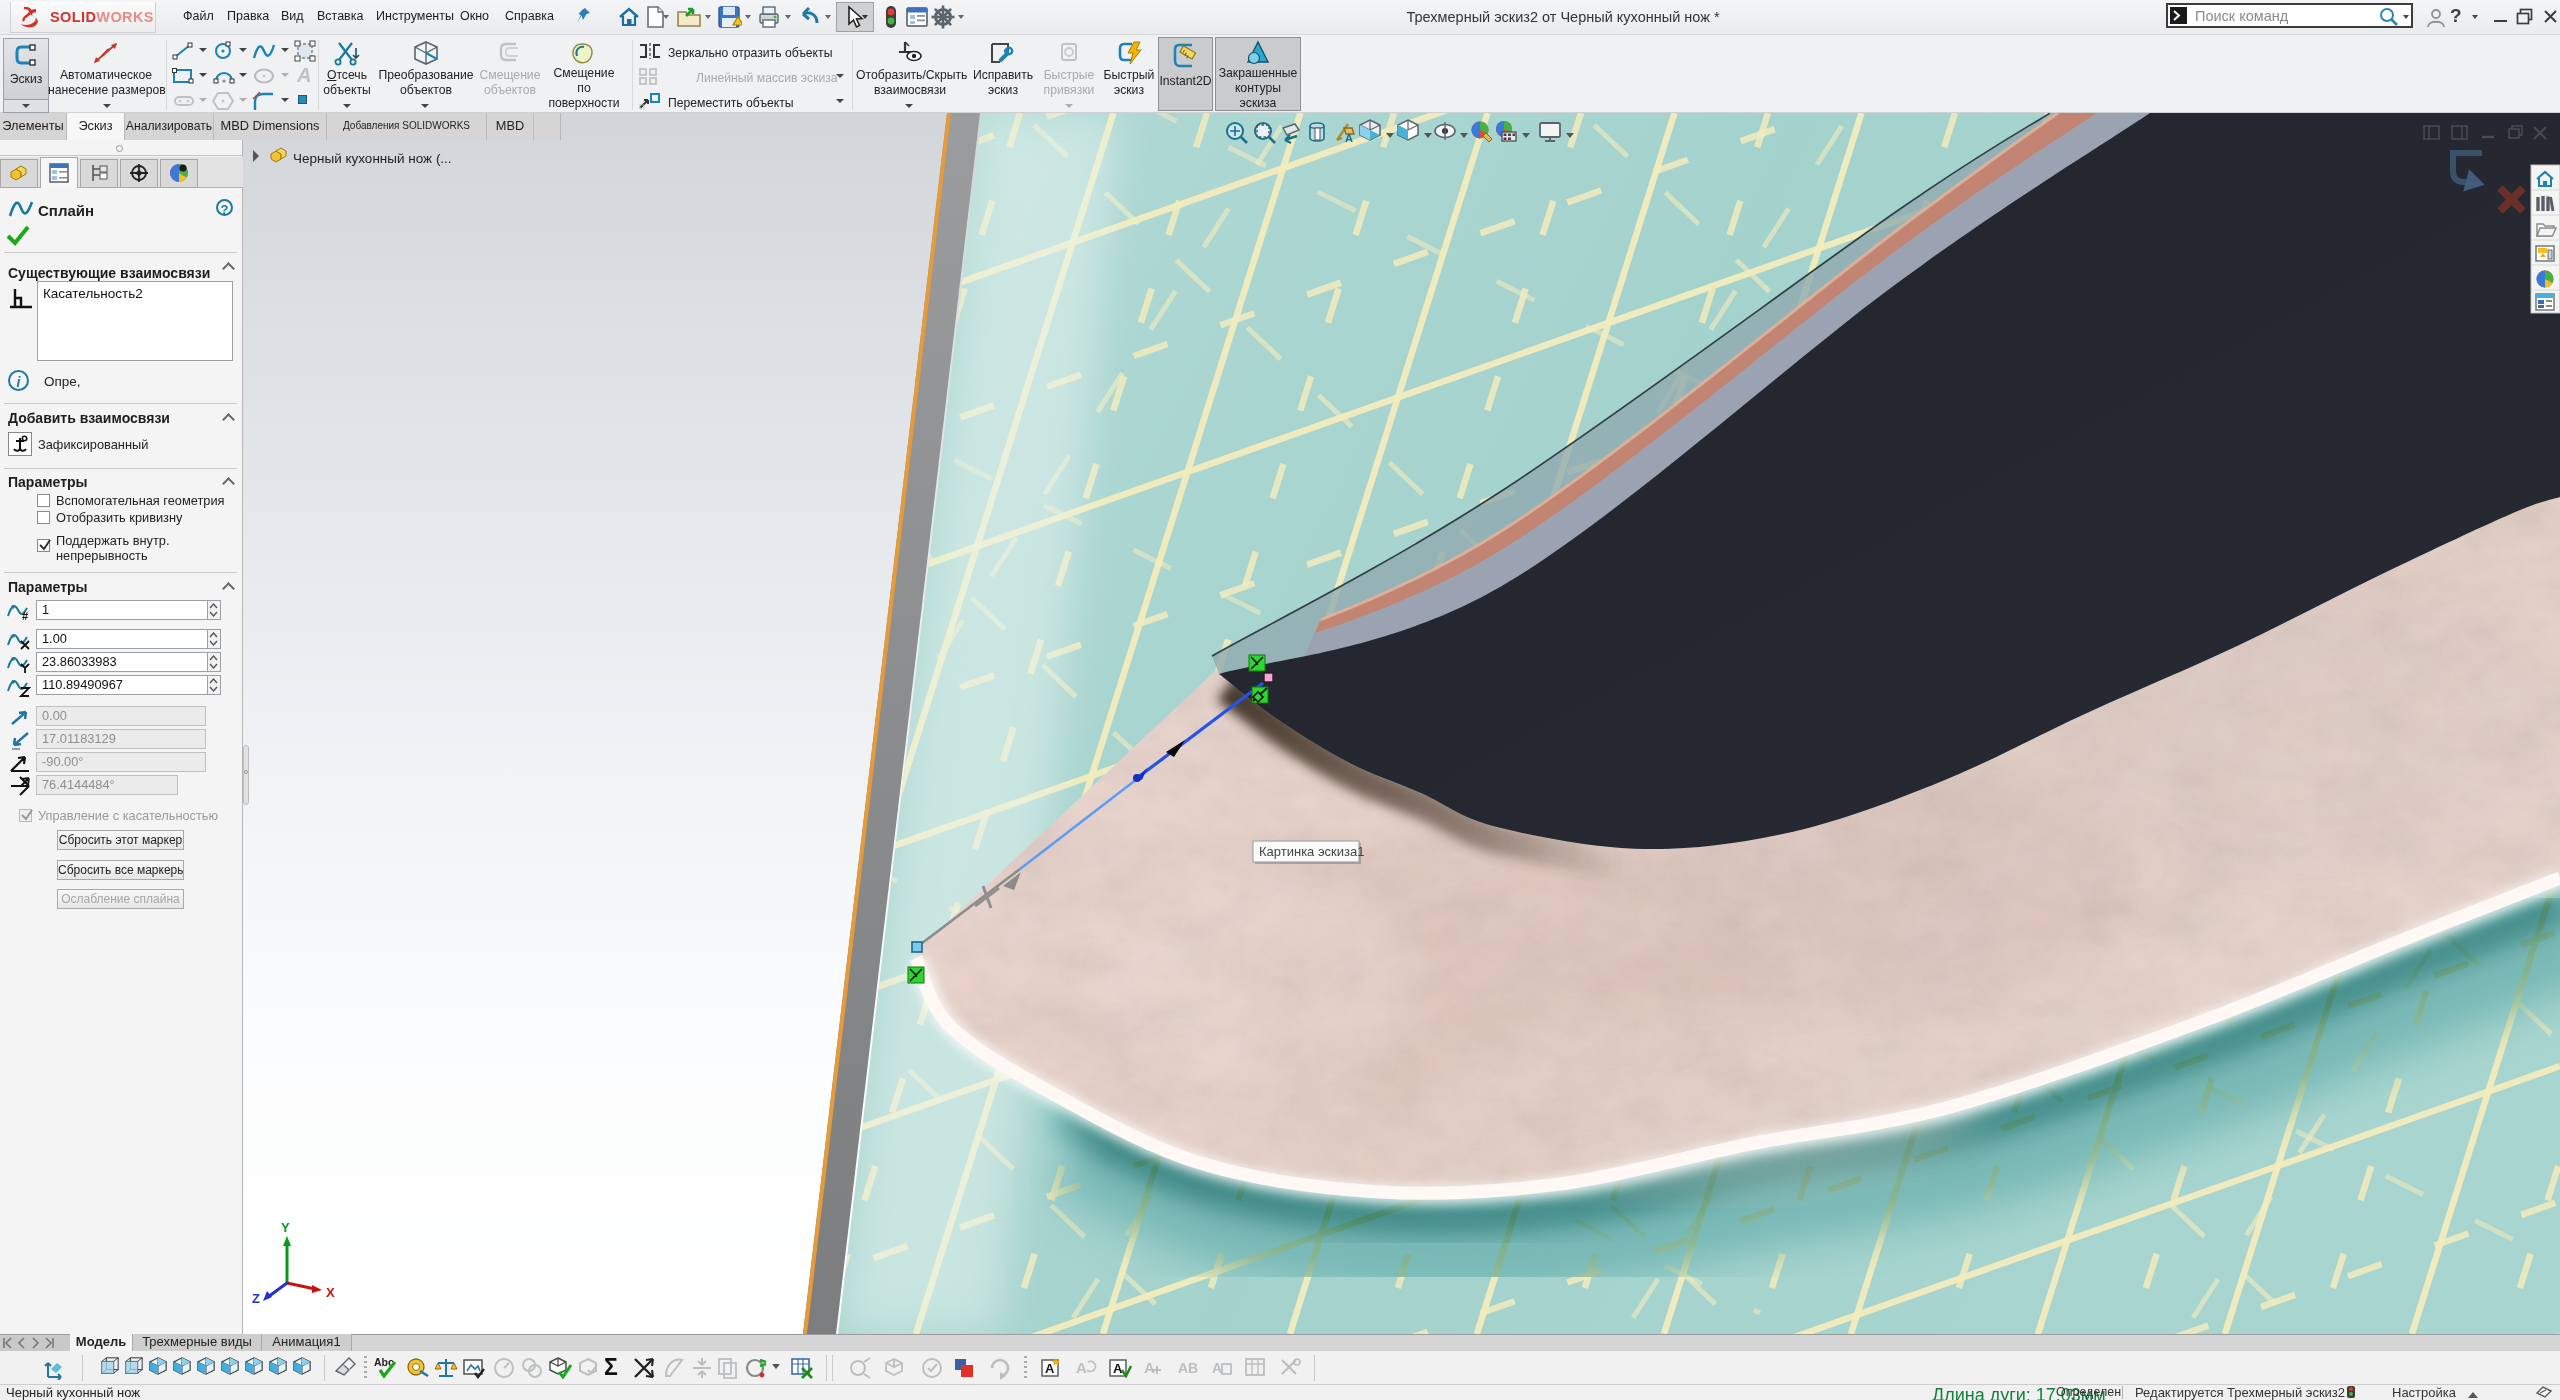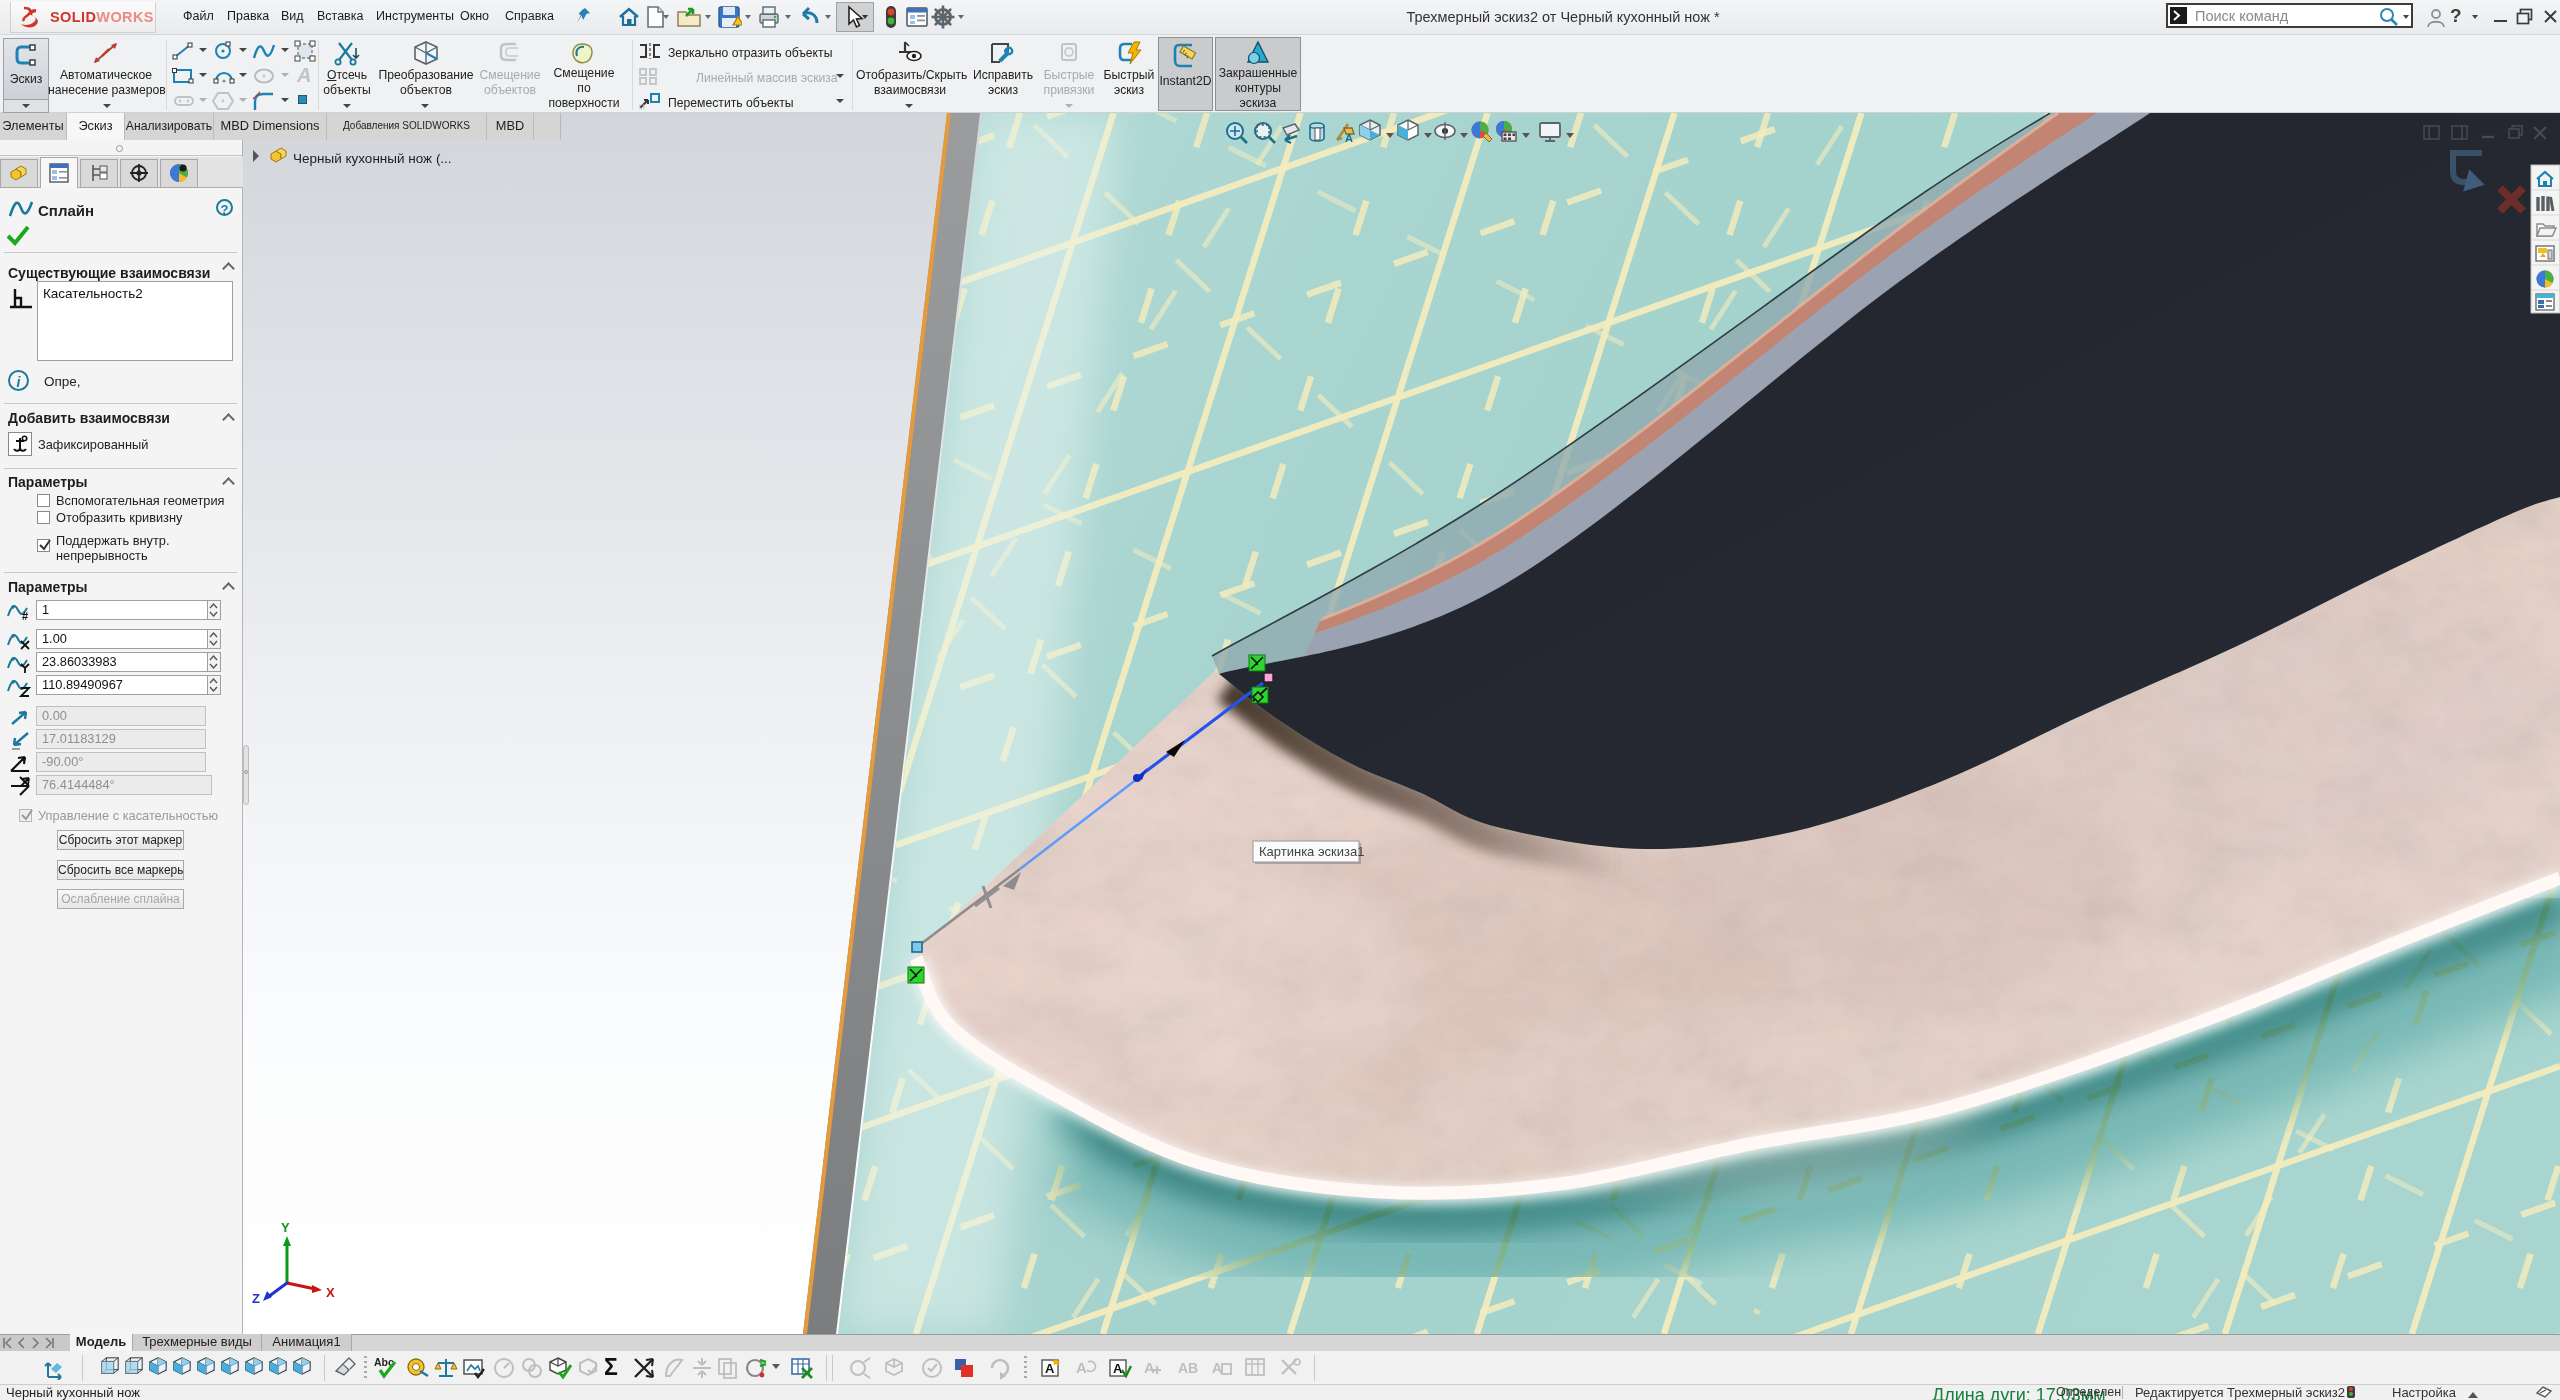--- a/index.html
+++ b/index.html
@@ -867,21 +867,21 @@
     </svg>
 <div class="inp dis" style="left:36px;top:729px;width:170px">17.01183129</div>
 <svg class="abs" style="left:8px;top:752px" width="24" height="22" viewBox="0 0 24 22">
       <path d="M3 19 L21 19 M3 19 L17 5 M17 5 L10 6 M17 5 L16 12" stroke="#111" stroke-width="2.2" fill="none"></path>
     </svg>
 <div class="inp dis" style="left:36px;top:752px;width:170px">-90.00°</div>
 <svg class="abs" style="left:8px;top:775px" width="24" height="22" viewBox="0 0 24 22">
       <path d="M3 11 L21 11 M12 2 L21 11 M12 20 L21 11" stroke="#111" stroke-width="2" fill="none"></path>
       <path d="M21 3 L13 11 M21 3 L14 4 M21 3 L20 10" stroke="#111" stroke-width="1.8" fill="none"></path>
     </svg>
-<div class="inp dis" style="left:36px;top:775px;width:176px">76.4144484°</div>
+<div class="inp dis" style="left:36px;top:775px;width:142px">76.4144484°</div>
 
 <div class="cb" style="left:19px;top:809px;background:#eee;border-color:#b8b8b8"></div>
 <svg class="abs" style="left:20px;top:808px" width="14" height="14" viewBox="0 0 14 14">
       <path d="M2 7 L6 11 L12 2" fill="none" stroke="#9a9a9a" stroke-width="2"></path>
     </svg>
 <div class="cblbl" style="left:38px;top:808px;color:#9a9a9a">Управление с касательностью</div>
 
 <div class="pbtn" style="left:57px;top:830px">Сбросить этот маркер</div>
 <div class="pbtn" style="left:57px;top:860px">Сбросить все маркеры</div>
 <div class="pbtn" style="left:57px;top:889px;color:#a6a6a6">Ослабление сплайна</div>

